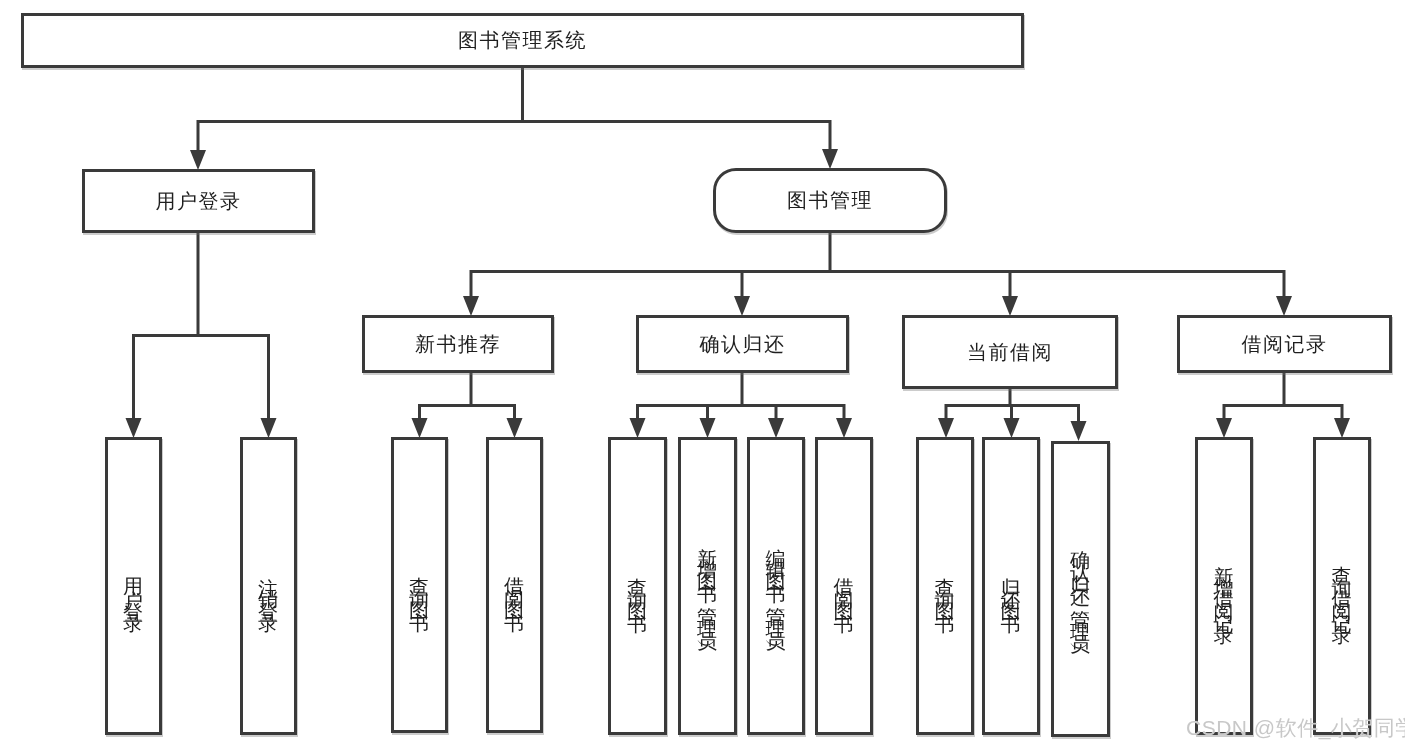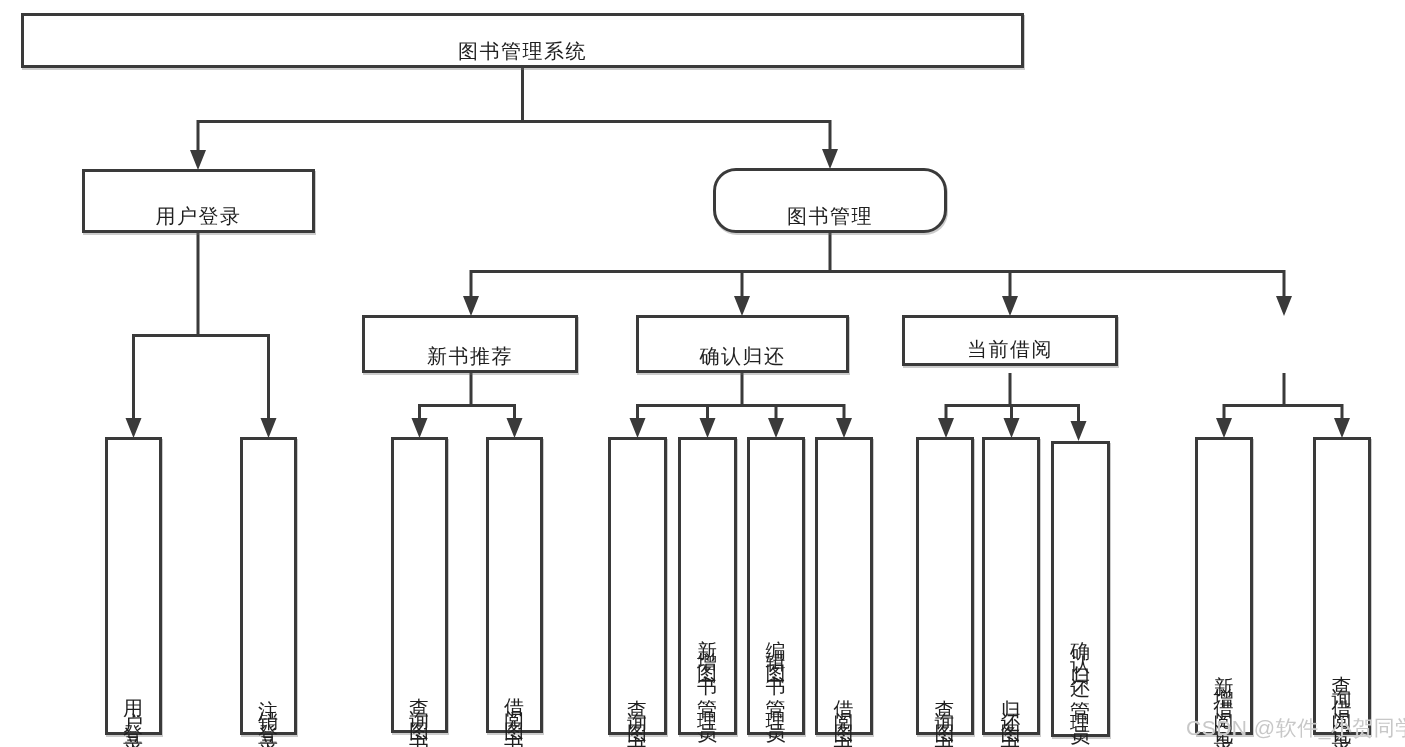--- a/index.html
+++ b/index.html
@@ -8,42 +8,42 @@
     font-family:"Liberation Sans","DejaVu Sans",sans-serif;
     color:#1f1f1f;
   }
   #stage{position:absolute;left:0;top:0;width:1405px;height:747px;}
   svg.connectors{position:absolute;left:0;top:0;z-index:0;}
   .box{
     position:absolute;
     background:#ffffff;
     border:3px solid #3a3a3a;
     box-sizing:border-box;
-    display:flex;align-items:flex-end;justify-content:center;
+    display:flex;align-items:center;justify-content:center;
     z-index:1;
     box-shadow:1px 2px 0 rgba(110,110,110,0.35);
   }
   .hbox span{
     font-size:20px;letter-spacing:1.5px;color:#1f1f1f;white-space:nowrap;
   }
   .vbox span{
     writing-mode:vertical-rl;
     text-orientation:mixed;
     font-size:20px;
     letter-spacing:12px;
     color:#1f1f1f;
     line-height:1;
   }
   
   .b-root{left:21px;top:13px;width:1003px;height:55px;}
   .b-userlogin{left:82px;top:169px;width:233px;height:64px;}
   .b-bookmgmt{left:713px;top:168px;width:234px;height:65px;border-radius:23px;}
-  .b-l3-1{left:362px;top:315px;width:216px;height:58px;}
+  .b-l3-1{left:362px;top:315px;width:192px;height:58px;}
   .b-l3-2{left:636px;top:315px;width:213px;height:58px;}
-  .b-l3-3{left:902px;top:315px;width:216px;height:51px;}
+  .b-l3-3{left:902px;top:315px;width:216px;height:74px;}
   .b-l3-4{left:1177px;top:315px;width:215px;height:58px;}
   
   .b-a1{left:105px;top:437px;width:57px;height:298px;}
   .b-a2{left:240px;top:437px;width:57px;height:298px;}
   .b-b1{left:391px;top:437px;width:57px;height:296px;}
   .b-b2{left:486px;top:437px;width:57px;height:296px;}
   .b-c1{left:608px;top:437px;width:59px;height:298px;}
   .b-c2{left:678px;top:437px;width:59px;height:298px;}
   .b-c3{left:747px;top:437px;width:58px;height:298px;}
   .b-c4{left:815px;top:437px;width:58px;height:298px;}
@@ -121,20 +121,23 @@
 
   <div class="box hbox b-l3-1">
     <span>新书推荐</span>
   </div>
   <div class="box hbox b-l3-2">
     <span>确认归还</span>
   </div>
   <div class="box hbox b-l3-3">
     <span>当前借阅</span>
   </div>
+  <div class="box hbox b-l3-4">
+    <span>借阅记录</span>
+  </div>
 
   <div class="box vbox b-a1">
     <span>用户登录</span>
   </div>
   <div class="box vbox b-a2">
     <span>注销登录</span>
   </div>
 
   <div class="box vbox b-b1">
     <span>查询图书</span>

